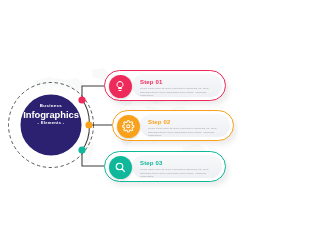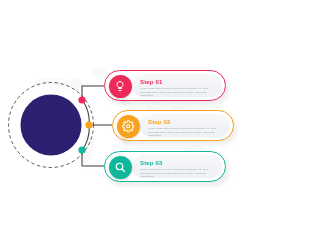--- a/index.html
+++ b/index.html
@@ -229,20 +229,25 @@
       <path d="M89 125 L112 125"></path>
 
       <path d="M82 150 L82 166 L104 166"></path>
     </g>
 
     <circle cx="82" cy="100" r="3.6" fill="#ee2a5b"></circle>
     <circle cx="89" cy="125" r="3.6" fill="#f9a11b"></circle>
     <circle cx="82" cy="150" r="3.6" fill="#0fb89a"></circle>
   </svg>
 
+  <div class="center-text">
+    <span class="l1">Business</span>
+    <span class="l2">Infographics</span>
+    <span class="l3">- Elements -</span>
+  </div>
 
   <div class="card-shadow" id="shadow-1"></div>
   <div class="card-shadow" id="shadow-2"></div>
   <div class="card-shadow" id="shadow-3"></div>
 
   <div class="step-card" id="card-1">
     <div class="card-panel">
       <div class="card-title">Step 01</div>
       <div class="card-body">Lorem ipsum dolor sit amet, consectetur adipiscing elit. Nunc adipiscing amet, lorem consectetur dolor ipsum. Adipiscing consectetur.</div>
     </div>

